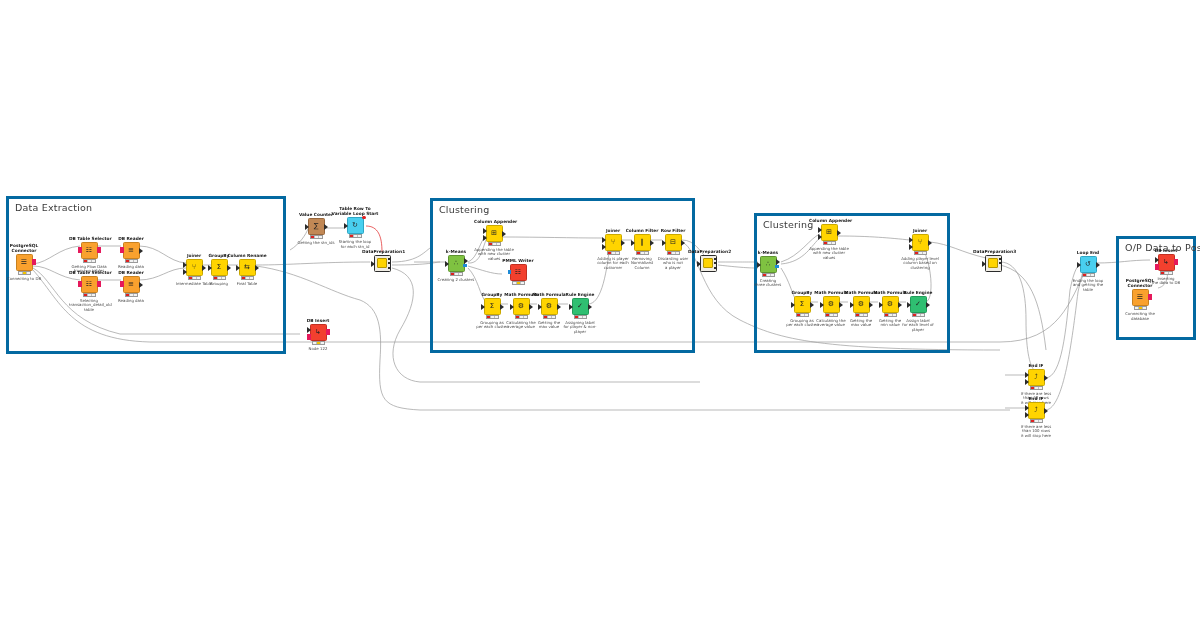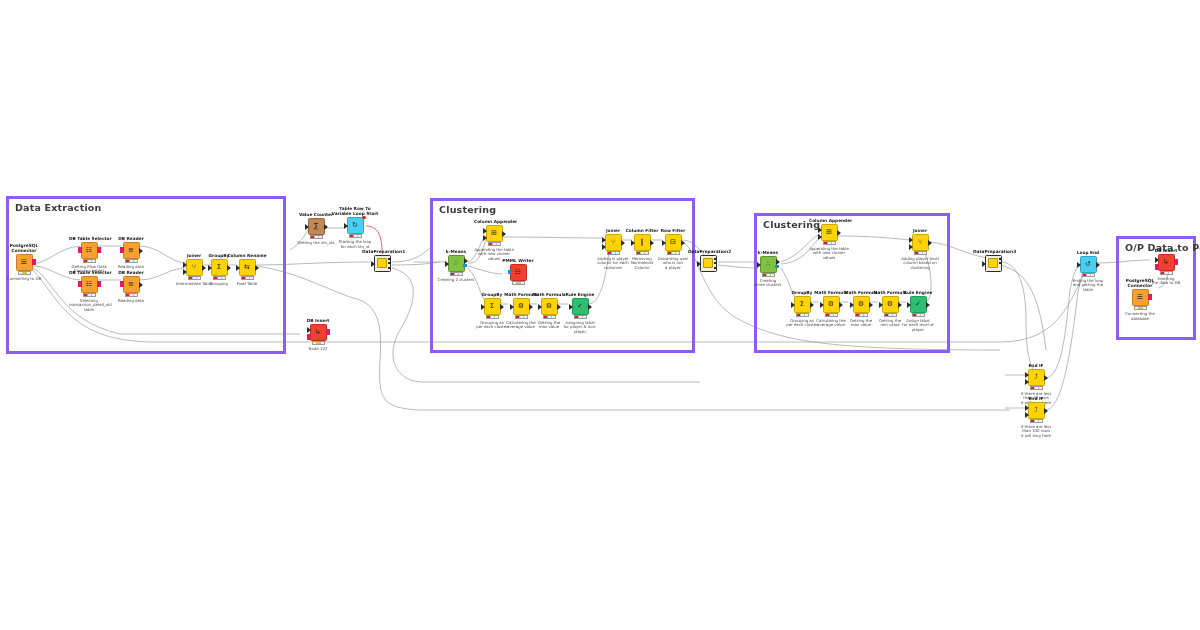--- a/index.html
+++ b/index.html
@@ -2,21 +2,21 @@
 <html><head>
 <meta charset="utf-8">
 <style>
   html,body{margin:0;padding:0;background:#ffffff;}
   body{width:1200px;height:630px;overflow:hidden;
        font-family:"Liberation Sans","DejaVu Sans",sans-serif;
        -webkit-font-smoothing:antialiased;}
   #canvas{position:relative;width:1200px;height:630px;background:#ffffff;}
 
   
-  .group{position:absolute;border:3px solid #8b5cf6;background:transparent;box-sizing:border-box;font-weight:bold;}
+  .group{position:absolute;border:3px solid #0369a1;background:transparent;box-sizing:border-box;}
   .group > .group-title{position:absolute;top:3px;left:6px;font-size:9.5px;color:#3a3a3a;
        font-family:"DejaVu Sans",sans-serif;letter-spacing:.2px;white-space:nowrap;}
 
   
   #wires{position:absolute;left:0;top:0;width:1200px;height:630px;pointer-events:none;}
 
   
   .node{position:absolute;width:40px;transform:translate(-50%,0);text-align:center;}
   .node .nname{font-size:4.3px;font-weight:bold;color:#1a1a1a;line-height:5.2px;
        white-space:nowrap;margin-bottom:1px;font-family:"DejaVu Sans",sans-serif;}

